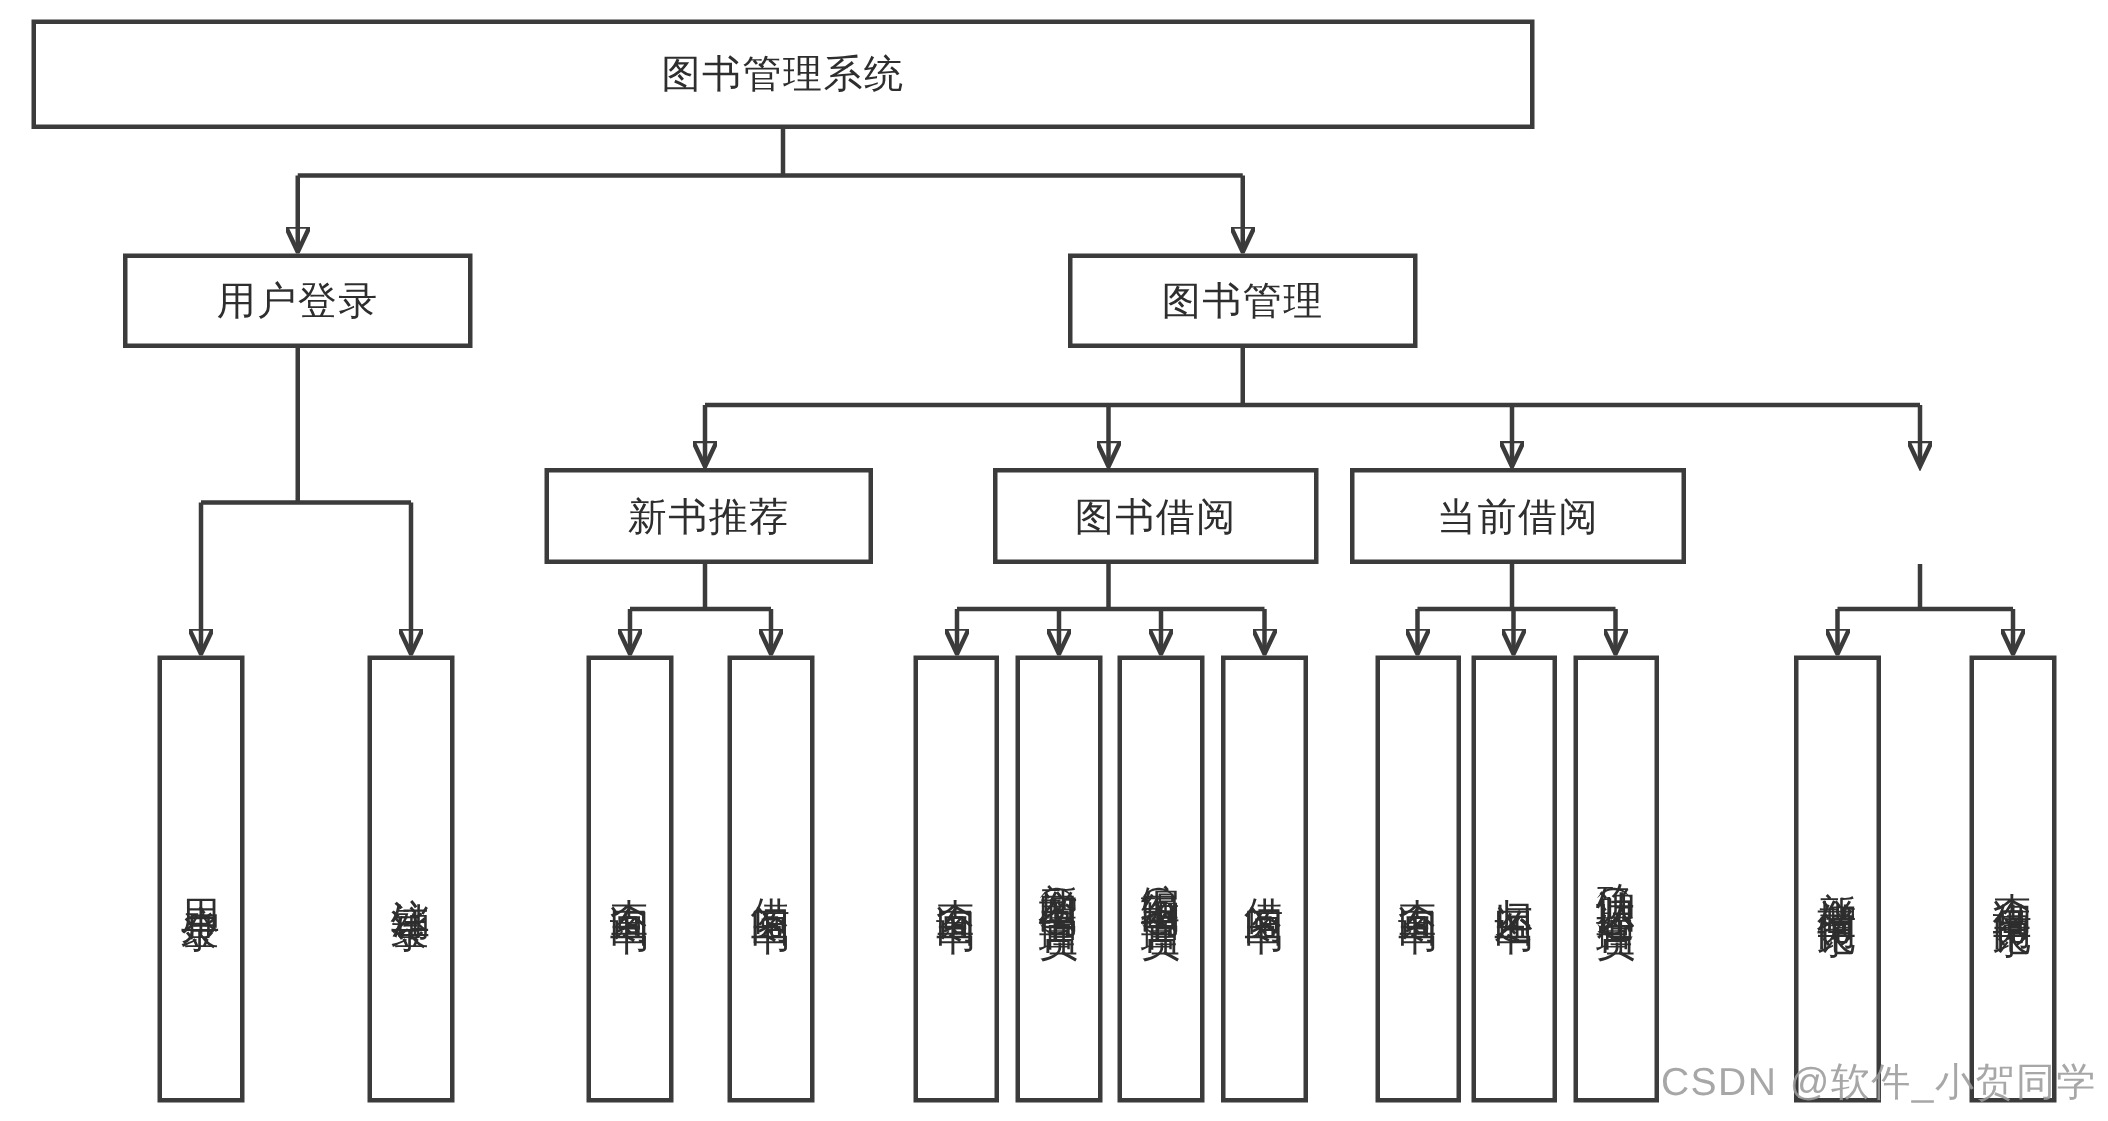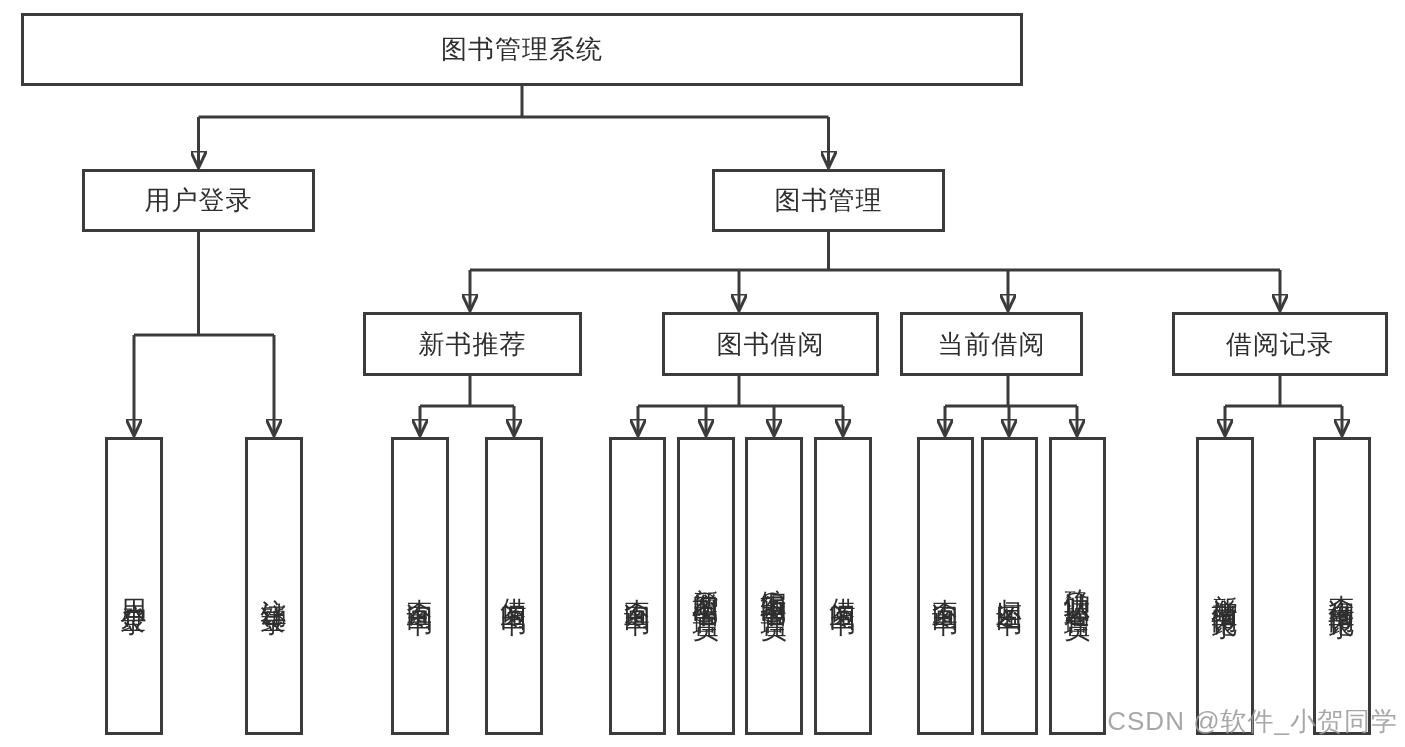--- a/index.html
+++ b/index.html
@@ -128,22 +128,21 @@
     </g>
   </svg>
 
   <div class="node hbox" style="left:21px; top:13px; width:1002px; height:73px;">图书管理系统</div>
 
   <div class="node hbox" style="left:82px; top:169px; width:233px; height:63px;">用户登录</div>
   <div class="node hbox" style="left:712px; top:169px; width:233px; height:63px;">图书管理</div>
 
   <div class="node hbox" style="left:363px; top:312px; width:219px; height:64px;">新书推荐</div>
   <div class="node hbox" style="left:630px; top:312px; width:217px; height:64px;margin-left:32px;">图书借阅</div>
-  <div class="node hbox" style="left:900px; top:312px; width:183px; height:64px;">当前借阅</div>
-  <div class="node hbox" style="left:1172px; top:312px; width:216px; height:64px;">借阅记录</div>
+  <div class="node hbox" style="left:900px; top:312px; width:224px; height:64px;">当前借阅</div>
 
   <div class="node vbox" style="left:105px; top:437px; width:58px; height:298px;">
     <span class="vtext">用户登录</span>
   </div>
   <div class="node vbox" style="left:245px; top:437px; width:58px; height:298px;">
     <span class="vtext">注销登录</span>
   </div>
   <div class="node vbox" style="left:391px; top:437px; width:58px; height:298px;">
     <span class="vtext">查询图书</span>
   </div>

